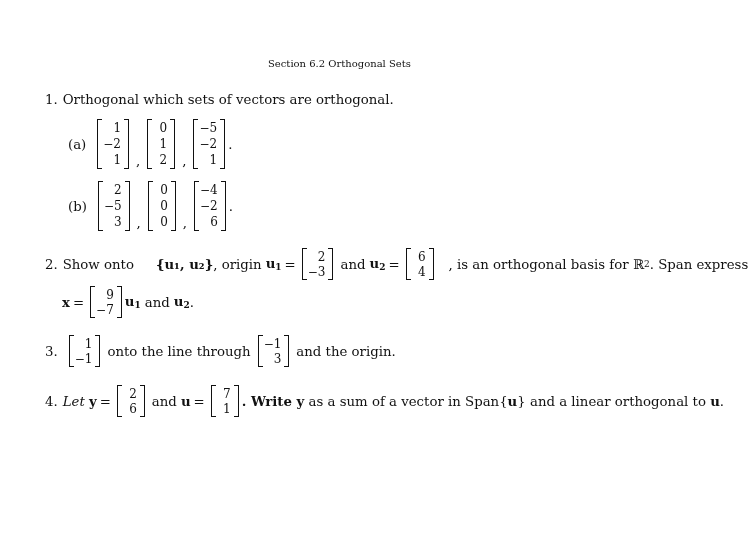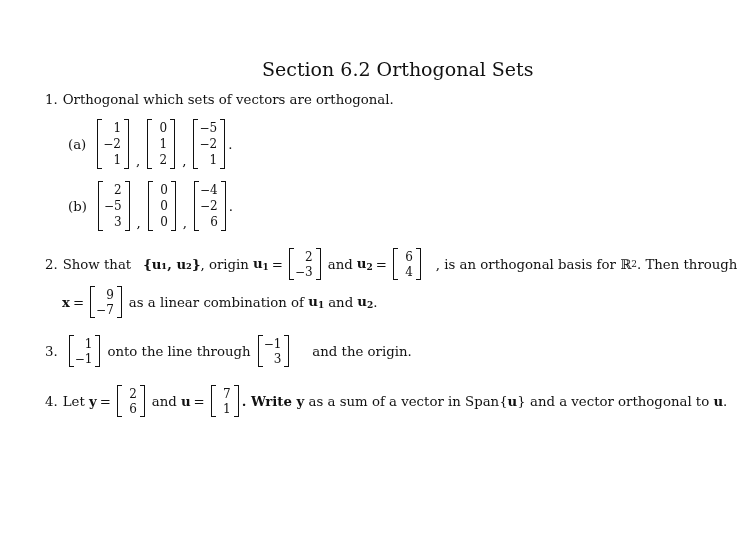--- a/index.html
+++ b/index.html
@@ -2,21 +2,21 @@
 <html><head>
 <meta charset="utf-8">
 <style>
   html, body { margin: 0; padding: 0; background: #ffffff; }
   body {
     width: 756px; height: 536px; position: relative; overflow: hidden;
     font-family: "DejaVu Serif", "Liberation Serif", serif;
     color: #111; font-size: 13.3px;
   }
   .abs { position: absolute; white-space: nowrap; }
-  .title { left: 262px; top: 58px; font-size: 19px; }
+  .title { left: 268px; top: 58px; font-size: 10px; }
   .line { display: flex; align-items: center; }
   .b { font-weight: bold; }
   sub { font-size: 9px; vertical-align: -2px; }
   sup { font-size: 9px; vertical-align: 5px; }
 
   
   .mat {
     display: inline-flex; flex-direction: column; align-items: flex-end;
     position: relative; padding: 0 8px 0 6px; margin: 0 3px;
     line-height: 1;
@@ -83,88 +83,87 @@
     <span class="cell">−4</span>
     <span class="cell">−2</span>
     <span class="cell">6</span>
   </span>
   <span>.</span>
 </div>
 
 <div class="abs line" style="left:45px; top:249px;">
   <span>2.</span>
   <span class="gap"></span>
-  <span>Show that </span>
-  <span class="b" style="margin-left:12px;">{u₁, u₂}</span>
+  <span>Show onto </span>
+  <span class="b" style="margin-left:22px;">{u₁, u₂}</span>
   <span>, origin </span>
   <span class="b" style="margin-left:4px;"><span>u</span><sub>1</sub></span>
   <span style="margin:0 3px;">=</span>
   <span class="mat">
     <span class="cell">2</span>
     <span class="cell">−3</span>
   </span>
   <span style="margin:0 4px;">and</span>
   <span class="b"><span>u</span><sub>2</sub></span>
   <span style="margin:0 3px;">=</span>
   <span class="mat">
     <span class="cell">6</span>
     <span class="cell">4</span>
   </span>
   <span style="white-space:pre;margin-left:12px;">, is an orthogonal basis for </span>
   <span>ℝ</span>
     <sup>2</sup>
-  <span style="white-space:pre;">. Then through</span>
+  <span style="white-space:pre;">. Span express</span>
 </div>
 
 <div class="abs line" style="left:62px; top:287px;">
   <span class="b">x</span>
   <span style="margin:0 3px;">=</span>
   <span class="mat">
     <span class="cell">9</span>
     <span class="cell">−7</span>
   </span>
-  <span style="margin-left:4px; white-space:pre;">as a linear combination of </span>
   <span class="b"><span>u</span><sub>1</sub></span>
   <span style="margin:0 4px;">and</span>
   <span class="b"><span>u</span><sub>2</sub></span>
   <span>.</span>
 </div>
 
 <div class="abs line" style="left:45px; top:336px;">
   <span>3.</span>
   <span class="gap"></span>
   <span class="mat" style="margin-left:6px;">
     <span class="cell">1</span>
     <span class="cell">−1</span>
   </span>
   <span style="margin:6px 4px;text-align:center;">onto the line through</span>
   <span class="mat">
     <span class="cell">−1</span>
     <span class="cell">3</span>
   </span>
-  <span style="margin-left:20px;">and the origin.</span>
+  <span style="margin-left:4px;">and the origin.</span>
 </div>
 
 <div class="abs line" style="left:45px; top:386px;">
   <span>4.</span>
   <span class="gap"></span>
-  <span style="white-space:pre;">Let </span>
+  <span style="white-space:pre;font-style:italic;">Let </span>
   <span class="b">y</span>
   <span style="margin:0 3px;">=</span>
   <span class="mat">
     <span class="cell">2</span>
     <span class="cell">6</span>
   </span>
   <span style="margin:0 4px;">and</span>
   <span class="b">u</span>
   <span style="margin:0 3px;">=</span>
   <span class="mat">
     <span class="cell">7</span>
     <span class="cell">1</span>
   </span>
   <span style="white-space:pre;font-weight:bold;">. Write </span>
   <span class="b">y</span>
   <span style="white-space:pre;"> as a sum of a vector in Span{</span>
   <span class="b">u</span>
-  <span style="white-space:pre;">} and a vector orthogonal to </span>
+  <span style="white-space:pre;">} and a linear orthogonal to </span>
   <span class="b">u</span>
   <span>.</span>
 </div>
 
 </body></html>

